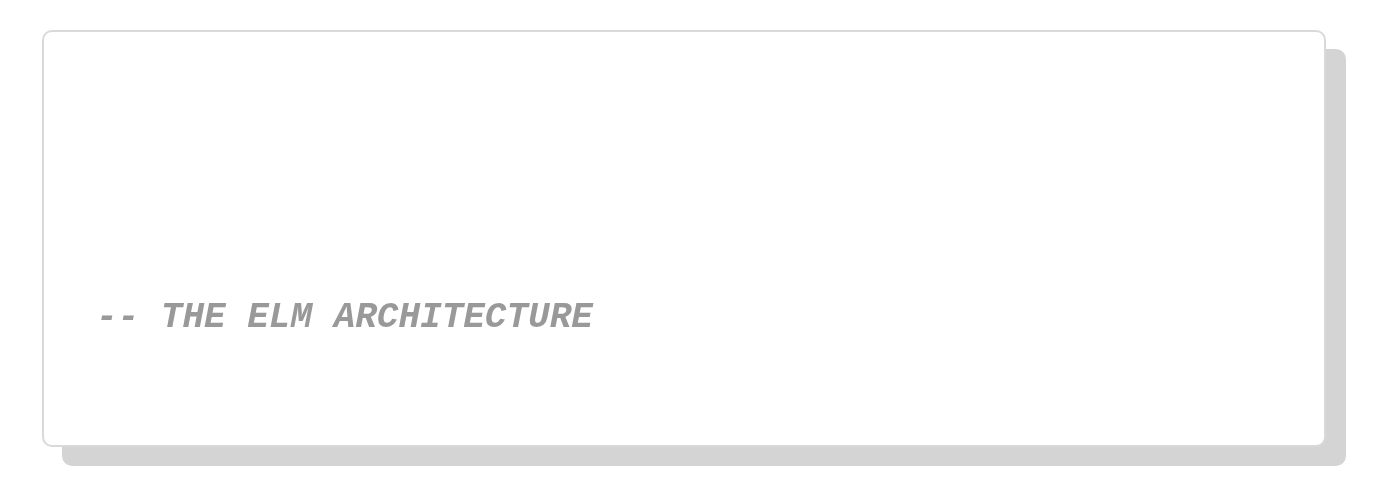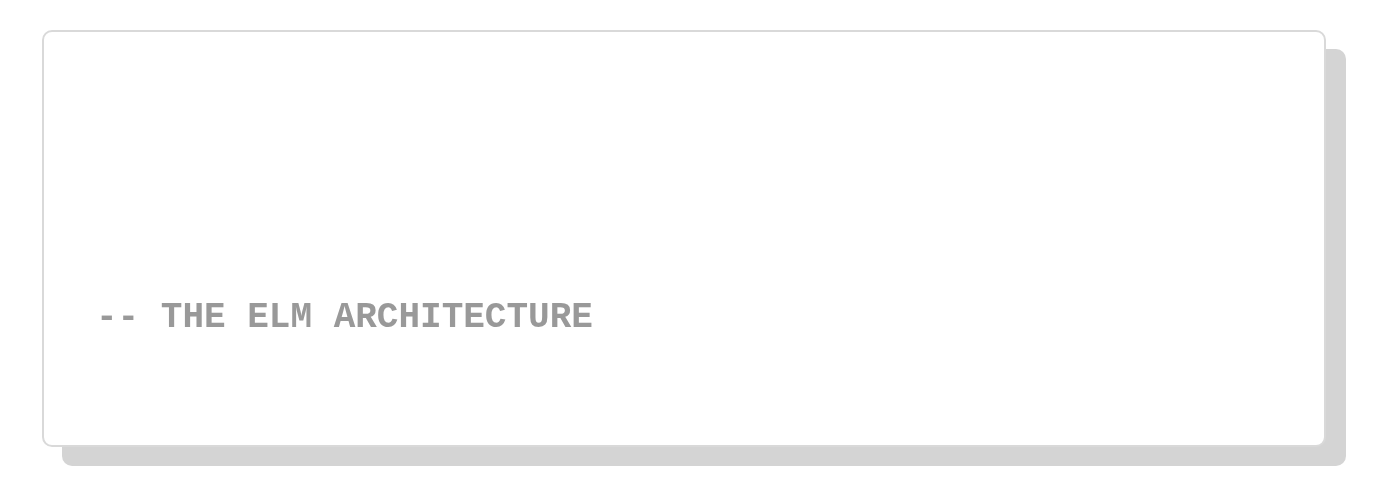--- a/index.html
+++ b/index.html
@@ -4,21 +4,21 @@
 <style>
   :root {
     --keyword: #4a9bab;
     --comment: #999999;
     --text: #000000;
     --card-border: #d9d9d9;
     --shadow: #d4d4d4;
     --card-bg: #ffffff;
     --page-bg: #ffffff;
   }
-  * { margin: 4px; padding: 0; box-sizing: border-box; }
+  * { margin: 4px; padding: 0; box-sizing: border-box; font-style: italic; }
   html, body {
     width: 1380px;
     height: 502px;
     background: var(--page-bg);
     overflow: hidden;
     font-family: "Liberation Mono", "DejaVu Sans Mono", monospace;
   }
   .code-card {
     position: absolute;
     left: 38px;

